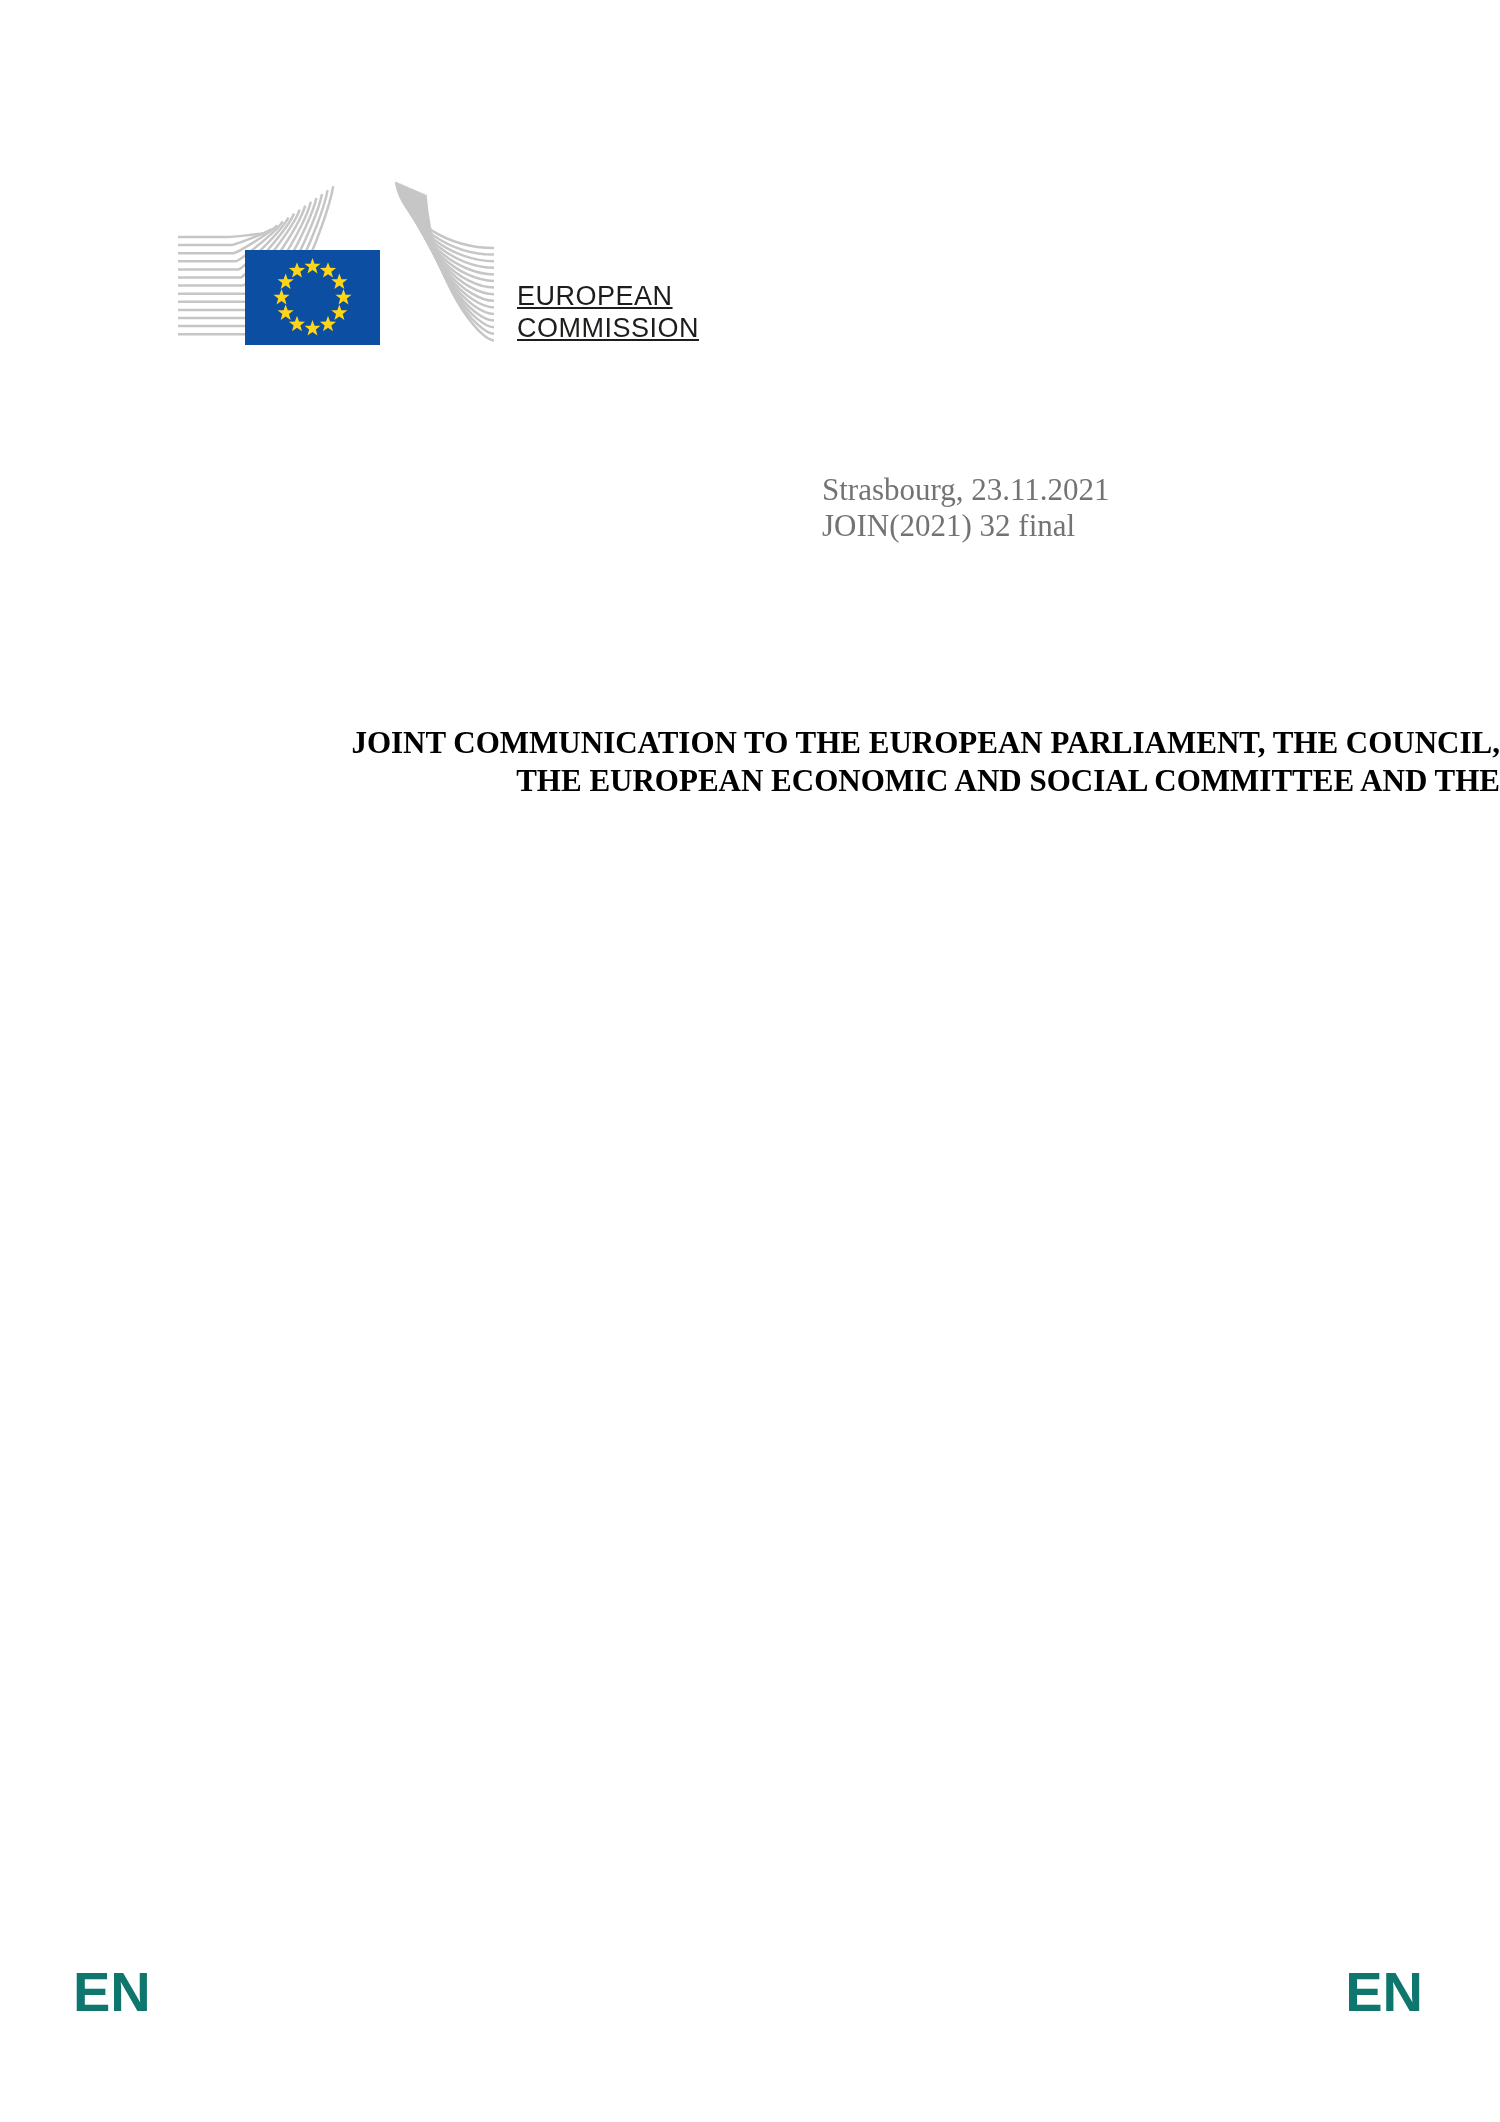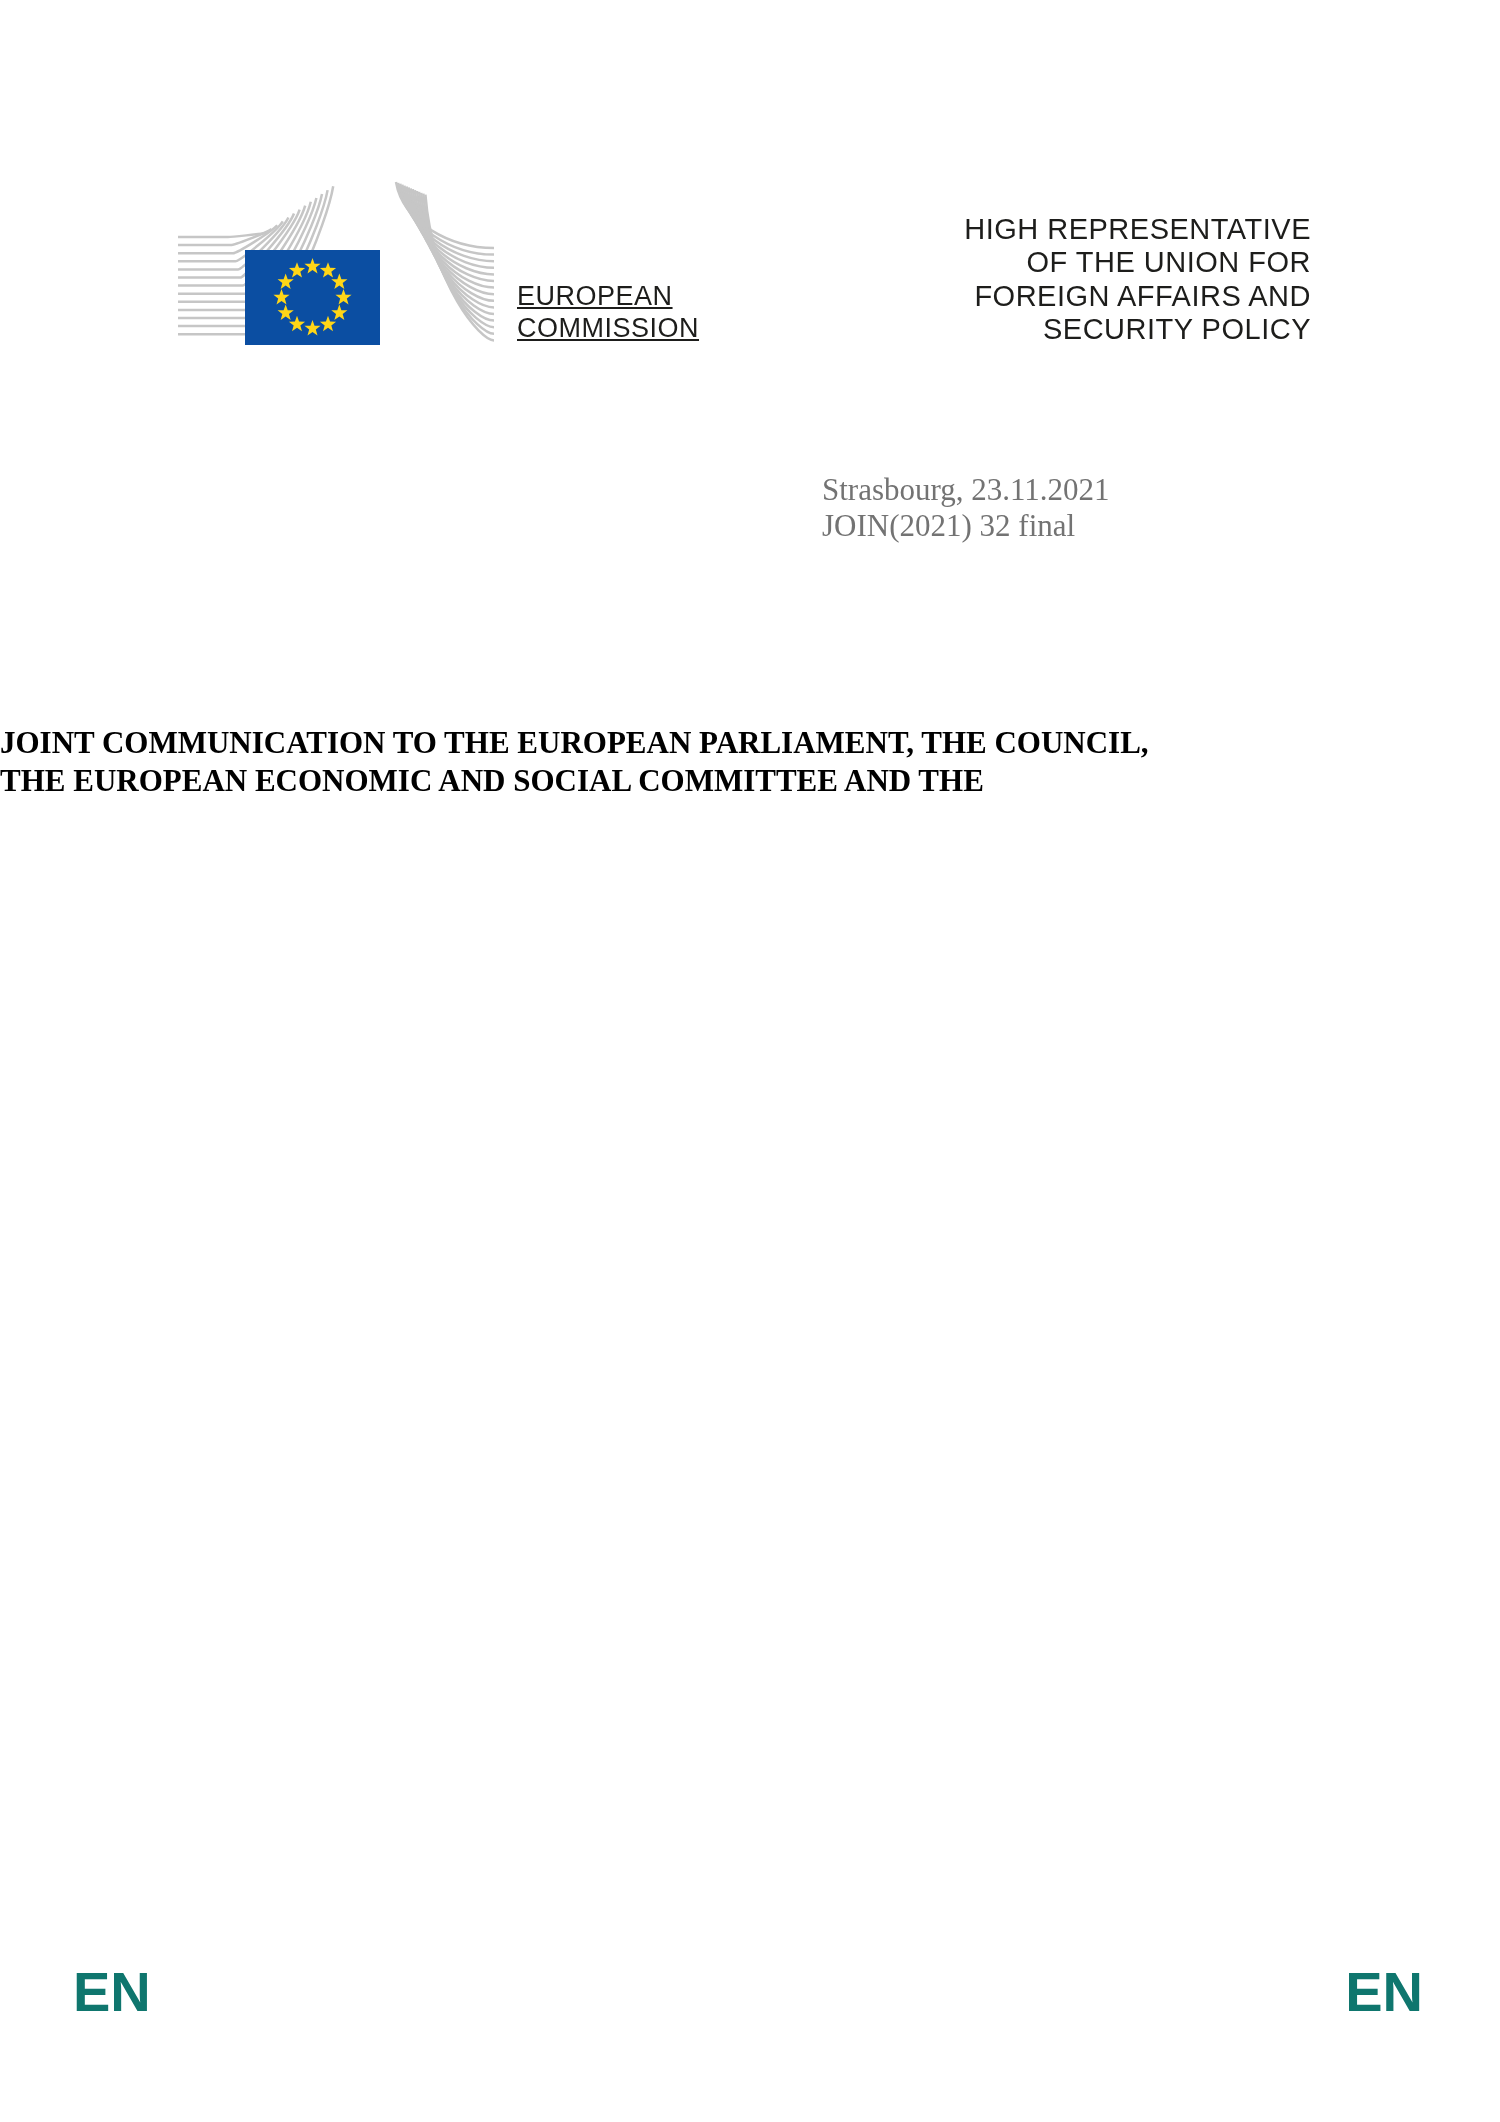--- a/index.html
+++ b/index.html
@@ -31,21 +31,21 @@
 
   .ref-block {
     position: absolute; left: 822px; top: 472px;
     font-family: "Liberation Serif", serif;
     font-size: 31px; line-height: 36px;
     color: #737373;
   }
 
   .doc-title, .doc-subtitle {
     position: absolute; left: 0; width: 1500px;
-    text-align: left;
+    text-align: right;
     font-family: "Liberation Serif", serif;
     font-weight: bold;
     font-size: 31px; line-height: 37.5px;
     color: #000;
   }
   .doc-title { top: 724px; }
   .doc-subtitle { top: 871px; }
   .doc-title div, .doc-subtitle div { white-space: nowrap; }
 
   .lang {
@@ -111,26 +111,20 @@
           <polygon points="177.00,87.15 179.06,92.82 185.08,93.03 180.33,96.73 182.00,102.53 177.00,99.15 172.00,102.53 173.67,96.73 168.92,93.03 174.94,92.82" fill="#ffd617"></polygon>
         </g>
     </g>
   </svg>
 
   <div class="ec-name">
     <div>EUROPEAN</div>
     <div>COMMISSION</div>
   </div>
 
-  <div class="hr-block">
-    <div>HIGH REPRESENTATIVE</div>
-    <div>OF THE UNION FOR</div>
-    <div>FOREIGN AFFAIRS AND</div>
-    <div>SECURITY POLICY</div>
-  </div>
 
   <div class="ref-block">
     <div>Strasbourg, 23.11.2021</div>
     <div>JOIN(2021) 32 final</div>
   </div>
 
   <div class="doc-title">
     <div>JOINT COMMUNICATION TO THE EUROPEAN PARLIAMENT, THE COUNCIL,</div>
     <div>THE EUROPEAN ECONOMIC AND SOCIAL COMMITTEE AND THE</div>
   </div>

